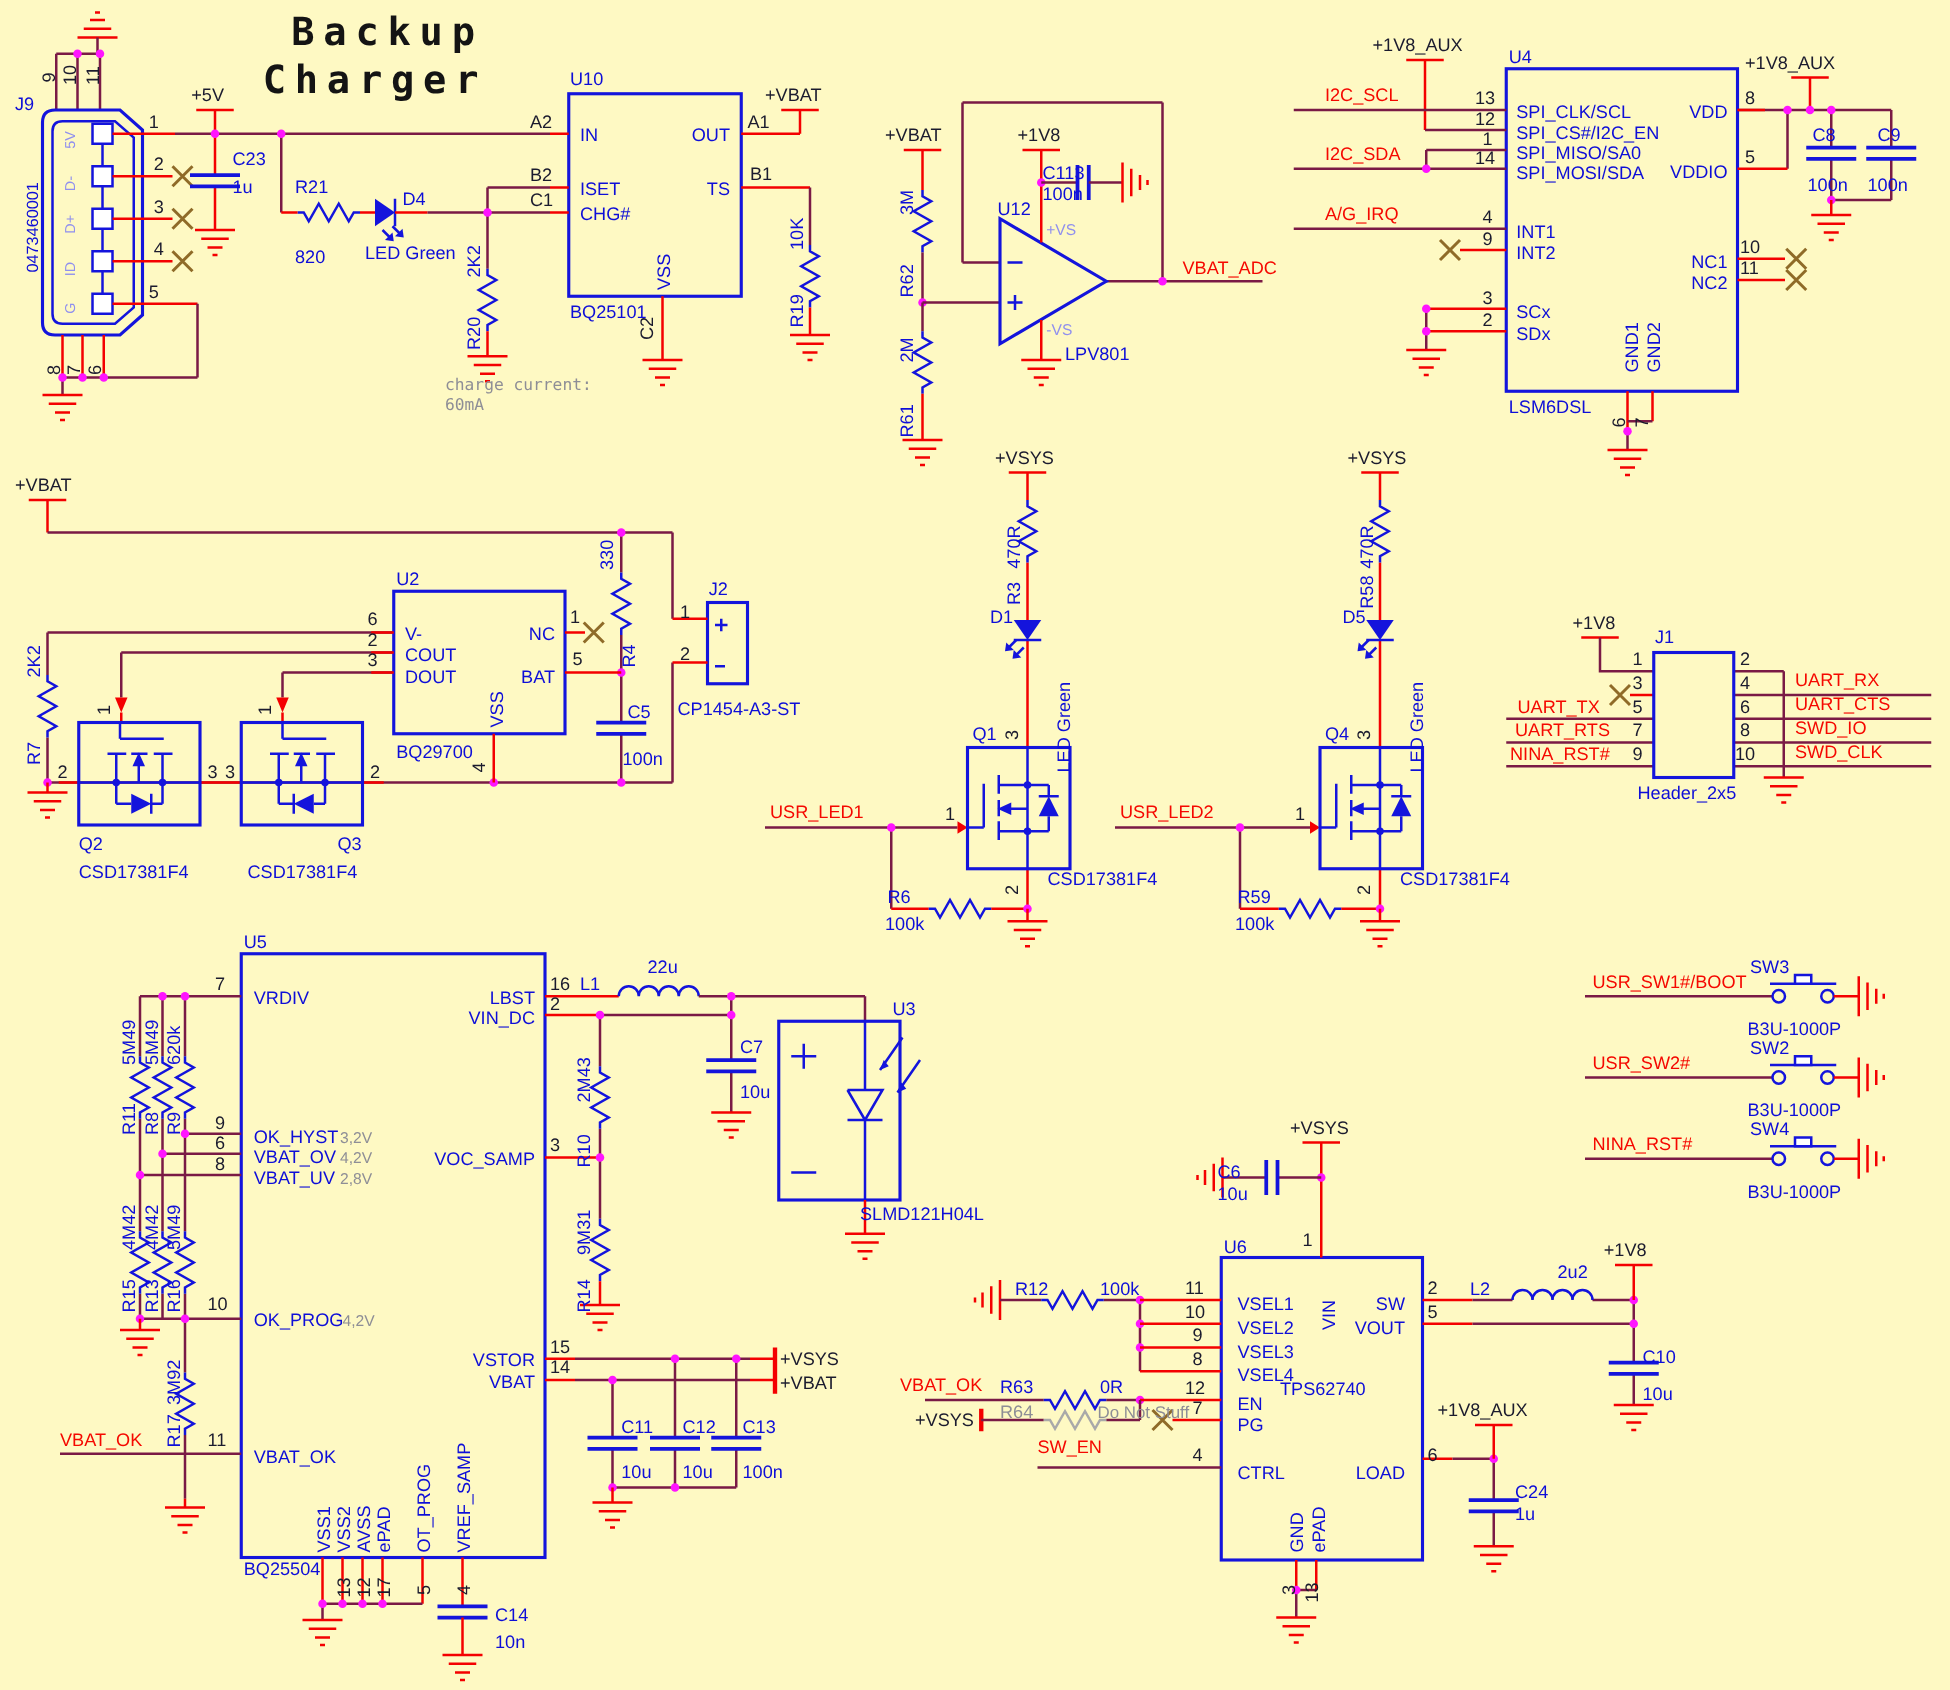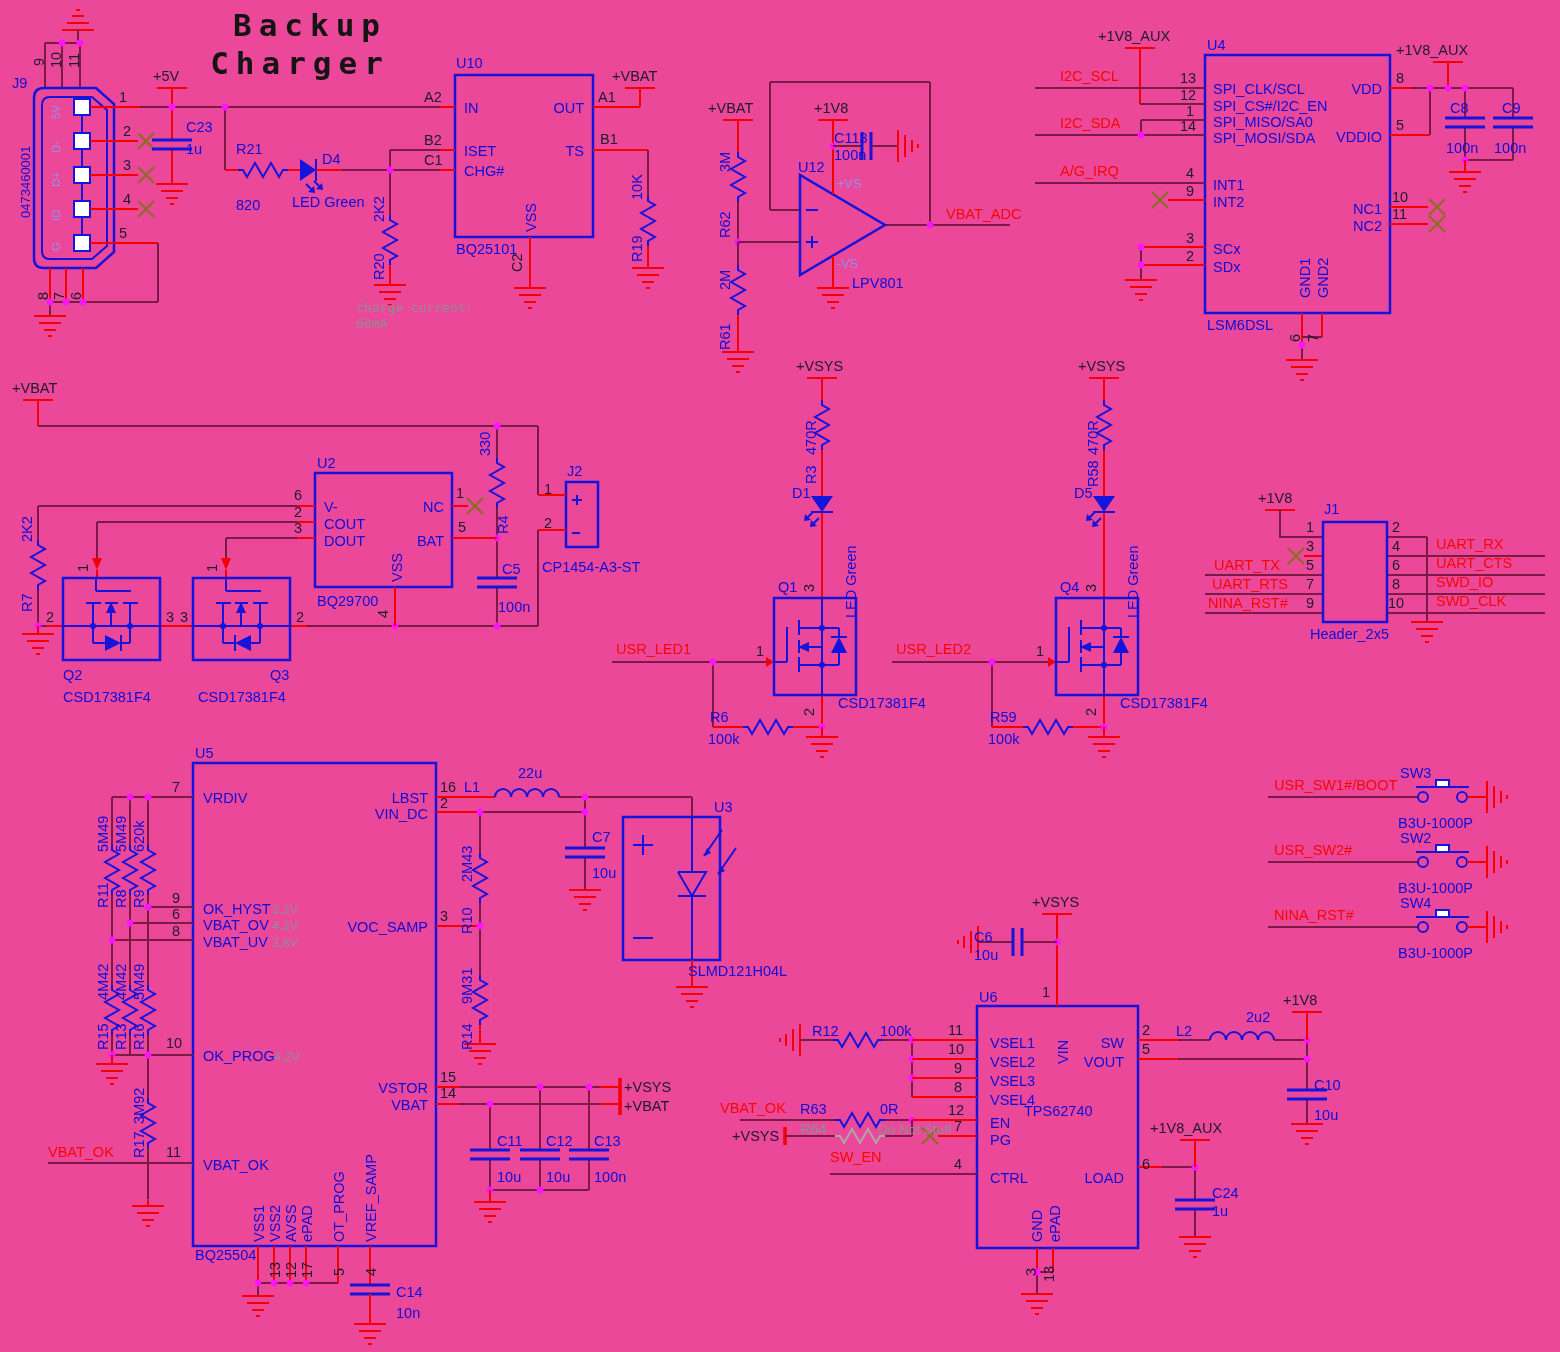--- a/index.html
+++ b/index.html
@@ -1,16 +1,16 @@
 <!DOCTYPE html>
 <html><head>
 <meta charset="utf-8">
 <style>
   html,body{margin:0;padding:0;background:#ffffff;}
-  .page{position:relative;width:1560px;height:1352px;background:#ec4899;overflow:hidden;}
+  .page{position:relative;width:1560px;height:1352px;background:#fef9c3;overflow:hidden;}
   svg{display:block;}
   text{font-family:"Liberation Sans",sans-serif;font-size:14.5px;}
   .t-k{fill:#1b1b2e;}
   .t-b{fill:#0e0ed8;}
   .t-r{fill:#f50800;}
   .t-g{fill:#8e8e96;}
   .t-bl{fill:#9090ee;}
   .t-t{font-family:"DejaVu Sans Mono",monospace;font-size:31px;font-weight:600;letter-spacing:7px;fill:#141414;}
   .t-m{font-family:"DejaVu Sans Mono",monospace;font-size:13px;fill:#8e8e96;}
   .wm{stroke:#7a1a45;stroke-width:2;fill:none;}

